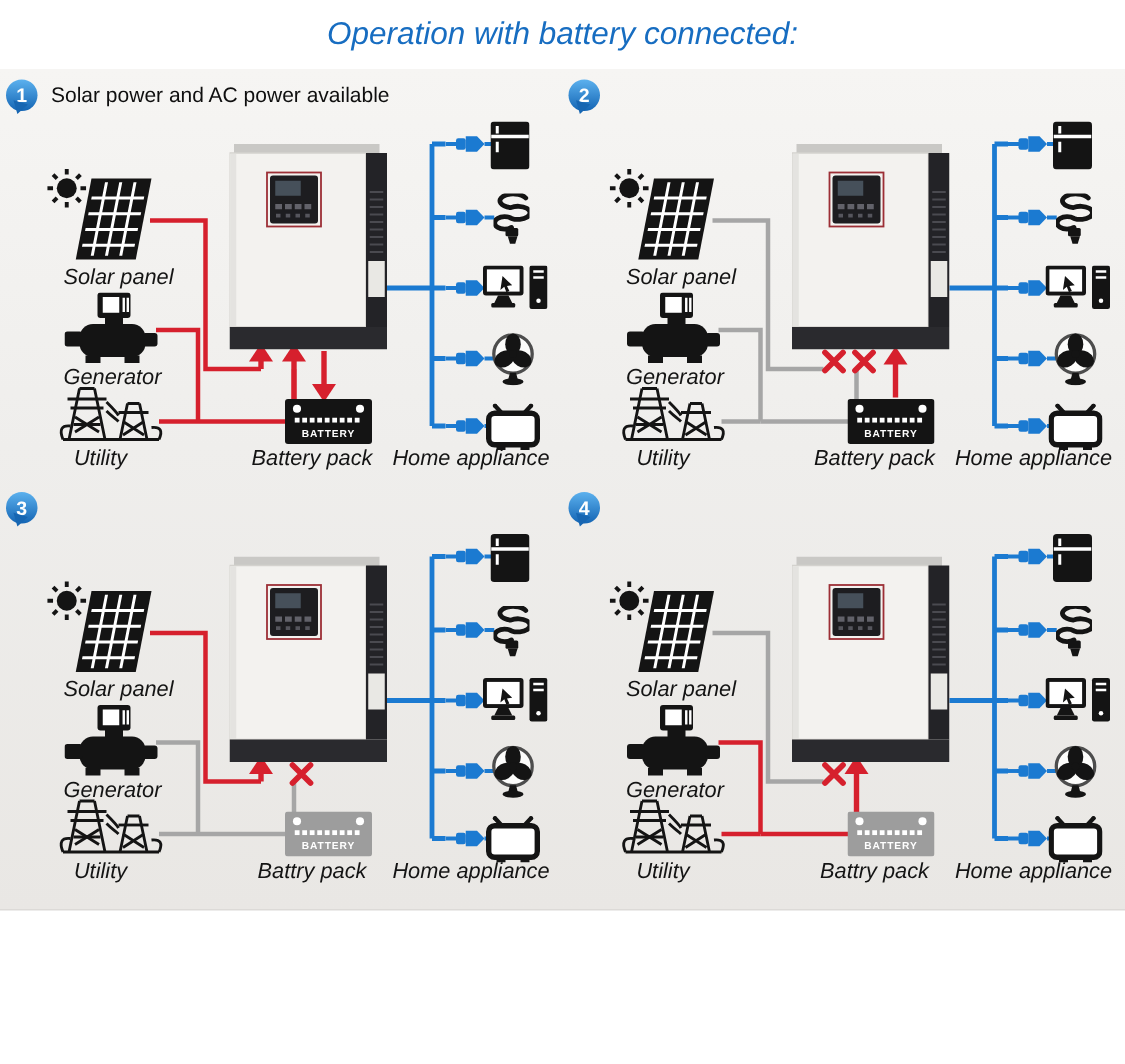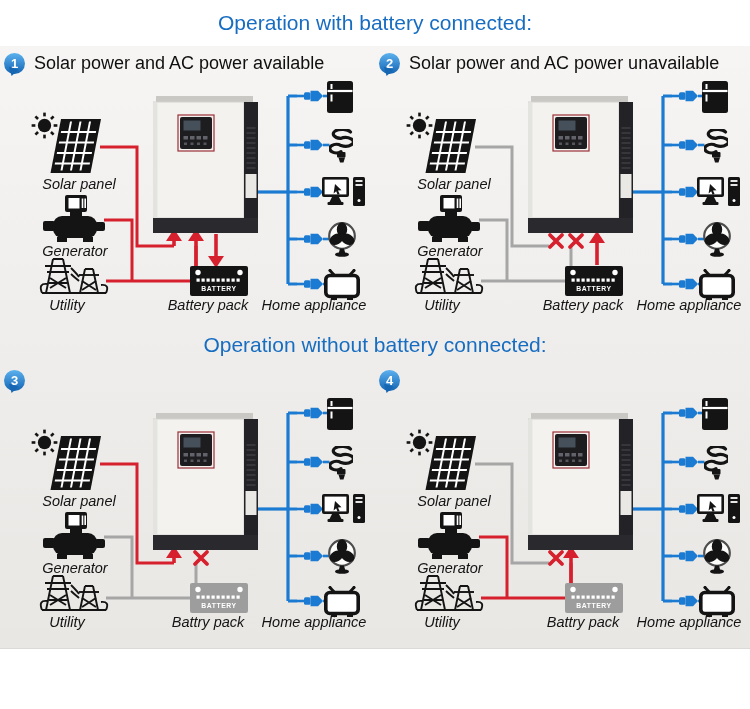--- a/index.html
+++ b/index.html
@@ -1,28 +1,28 @@
 <!DOCTYPE html>
 <html><head>
 <meta charset="utf-8">
 <style>
   html,body{margin:0;padding:0;}
   body{width:750px;height:709px;background:#ffffff;font-family:"Liberation Sans",sans-serif;overflow:hidden;}
   .top-strip{height:46px;display:flex;align-items:center;justify-content:center;background:#ffffff;}
   .gray-area{background:linear-gradient(180deg,#f6f5f3 0%,#efeeec 45%,#e9e7e4 100%);border-bottom:1px solid #dcdad7;padding:2px 0 8px;}
-  .section-title{color:#176dc1;font-size:21px;font-weight:400;text-align:center;margin:0;}
+  .section-title{color:#176dc1;font-size:21px;font-weight:400;text-align:center;margin:0;font-style:italic;}
   .section-title.second{margin:10px 0 8px;}
   .panels{display:flex;}
   .panel{width:375px;}
   .panel-heading{display:flex;align-items:center;height:30px;padding-left:4px;gap:9px;}
   .badge{position:relative;width:21px;height:21px;border-radius:50%;
          background:linear-gradient(180deg,#5cb1ee,#1465b4);color:#fff;font-size:13px;font-weight:bold;
          display:flex;align-items:center;justify-content:center;flex:0 0 auto;}
   .badge::after{content:"";position:absolute;bottom:-7px;left:3px;border:5px solid transparent;border-top:8px solid #1766b2;transform:rotate(16deg);}
-  .heading-text{font-size:18px;color:#0f0f0f;white-space:nowrap;}
+  .heading-text{font-size:14px;color:#0f0f0f;white-space:nowrap;}
   .diagram{display:block;}
   
   .diagram .wire{fill:none;stroke-width:3;}
   .diagram .solar-wire{stroke:#d6202d;}
   .diagram.solar-disconnected .solar-wire{stroke:#a6a6a6;}
   .diagram .ac-wire{stroke:#d6202d;}
   .diagram.ac-disconnected .ac-wire{stroke:#a6a6a6;}
   .diagram .out-wire{stroke:#1b7ad1;stroke-width:3.2;fill:none;}
   
   .diagram .flow-arrow line{stroke:#d6202d;stroke-width:3.6;}
@@ -245,21 +245,20 @@
     <text class="lbl" x="79" y="111">Solar panel</text>
     <text class="lbl" x="75" y="178">Generator</text>
     <text class="lbl" x="67" y="232">Utility</text>
     <text class="lbl" x="208" y="232">Battery pack</text>
     <text class="lbl" x="314" y="232">Home appliance</text>
   </svg>
       </div>
     <div class="panel">
       <div class="panel-heading">
         <span class="badge">2</span>
-        <span class="heading-text">Solar power and AC power unavailable</span>
       </div>
     <svg class="diagram solar-disconnected ac-disconnected battery-discharging" viewBox="0 0 375 245" width="375" height="245">
     <g>
       <path class="wire solar-wire" d="M100,69 H137 V168 H174"></path>
       <path class="wire ac-wire" d="M104,142 H132 V203"></path>
       <path class="wire ac-wire" d="M106,203 H132"></path>
       <path class="wire ac-wire" d="M132,203 H196 V168"></path>
     </g>
     <g class="out-wire">
       <path d="M258,114 H288"></path>
@@ -307,21 +306,20 @@
     <use href="#sym-tv" x="324" y="191" width="36" height="31"></use>
     <text class="lbl" x="79" y="111">Solar panel</text>
     <text class="lbl" x="75" y="178">Generator</text>
     <text class="lbl" x="67" y="232">Utility</text>
     <text class="lbl" x="208" y="232">Battery pack</text>
     <text class="lbl" x="314" y="232">Home appliance</text>
   </svg>
       </div>
   </div>
 
-  <h1 class="section-title second">Operation without battery connected:</h1>
 
   <div class="panels">
     <div class="panel">
       <div class="panel-heading">
         <span class="badge">3</span>
       </div>
     <svg class="diagram solar-connected ac-disconnected battery-not-connected" viewBox="0 0 375 245" width="375" height="245">
     <g>
       <path class="wire solar-wire" d="M100,69 H137 V168 H174"></path>
       <path class="wire ac-wire" d="M104,142 H132 V203"></path>

